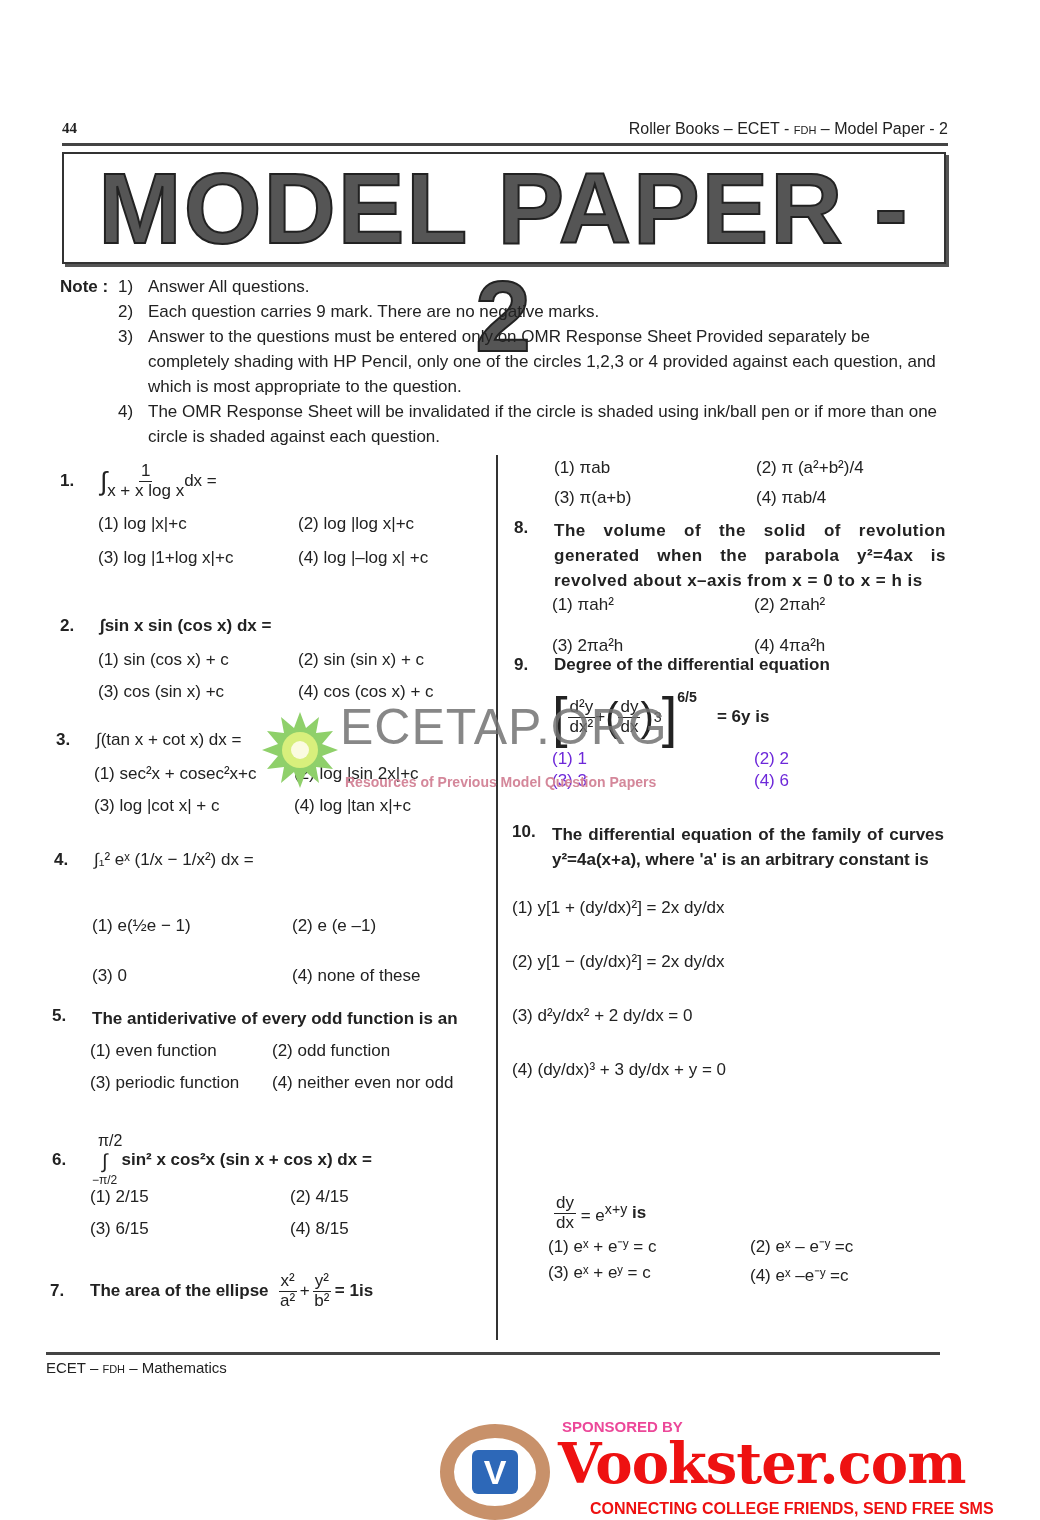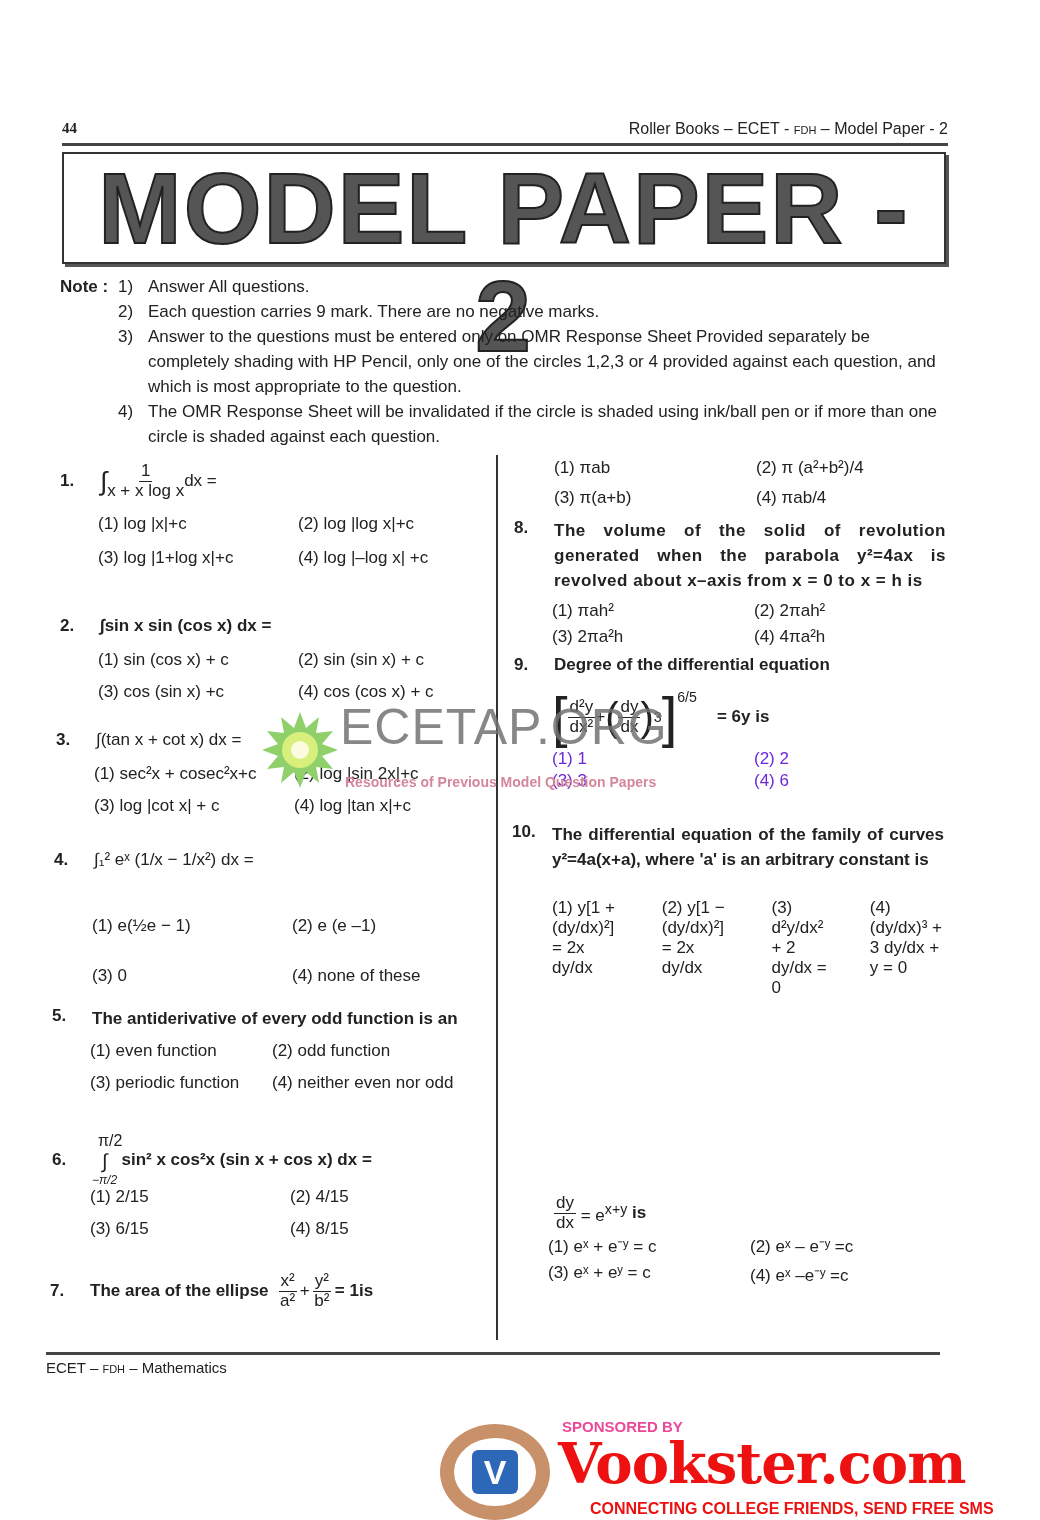--- a/index.html
+++ b/index.html
@@ -137,21 +137,21 @@
   </div>
 </div>
 
 <div class="abs col" style="left:52px;top:1132px;width:440px;">
   <div style="margin-left:46px;font-size:16px;">π/2</div>
   <div class="q">
       <span class="qn">6.</span>
       <span style="margin-left:10px;font-size:20px;">∫</span>
       <span class="bold" style="margin-left:14px;">sin² x  cos²x (sin x + cos x) dx =</span>
     </div>
-  <div style="margin-left:40px;font-size:12px;font-style:italic;">−π/2</div>
+  <div style="margin-left:40px;font-size:12px;">−π/2</div>
   <div class="opts" style="row-gap:12px;">
     <span>(1) 2/15</span>
     <span>(2) 4/15</span>
     <span>(3) 6/15</span>
     <span>(4) 8/15</span>
   </div>
 </div>
 
 <div class="abs col" style="left:50px;top:1272px;width:440px;">
   <div class="q" style="align-items:center;">
@@ -177,21 +177,21 @@
     <span>(3) π(a+b)</span>
     <span>(4) πab/4</span>
   </div>
 </div>
 
 <div class="abs col" style="left:514px;top:518px;width:432px;">
   <div class="q">
       <span class="qn">8.</span>
       <span class="bold" style="width:392px;line-height:25px;text-align:justify;letter-spacing:0.5px;">The volume of the solid of revolution generated when the parabola y²=4ax is revolved about x–axis from x = 0 to x = h is</span>
     </div>
-  <div class="opts" style="margin-top:8px;row-gap:6px;grid-template-columns:202px 200px;">
+  <div class="opts" style="margin-top:2px;row-gap:21px;grid-template-columns:202px 200px;">
     <span>(1) πah²</span>
     <span>(2) 2πah²</span>
     <span>(3) 2πa²h</span>
     <span>(4) 4πa²h</span>
   </div>
 </div>
 
 <div class="abs col" style="left:514px;top:655px;width:432px;">
   <div class="q">
       <span class="qn">9.</span>
@@ -205,37 +205,37 @@
       </span>
       <span>+</span>
     <span style="font-size:40px;">(</span>
       <span class="frac">
         <span class="n">dy</span>
         <span>dx</span>
       </span>
       <span style="font-size:40px;">)</span>
       <sup>3</sup>
     <span style="font-size:56px;line-height:1;">]</span>
-      <sup style="align-self:flex-start;">6/5</sup>
+      <sup style="align-self:flex-start;font-weight:bold;">6/5</sup>
     <span class="bold" style="margin-left:20px;">= 6y is</span>
   </div>
   <div class="opts" style="margin-top:4px;row-gap:2px;grid-template-columns:202px 200px;color:#6d28d9;">
     <span>(1) 1</span>
     <span>(2) 2</span>
     <span>(3) 3</span>
     <span>(4) 6</span>
   </div>
 </div>
 
 <div class="abs col" style="left:512px;top:822px;width:434px;">
   <div class="q">
       <span class="qn">10.</span>
       <span class="bold" style="width:392px;line-height:25px;text-align:justify;">The differential equation of the family of curves y²=4a(x+a), where 'a' is an arbitrary constant is</span>
     </div>
-  <div style="margin-left:40px;margin-top:26px;display:flex;flex-direction:row;gap:34px;">
+  <div style="margin-top:26px;display:flex;flex-direction:column;gap:34px;">
     <span>(1) y[1 + (dy/dx)²] = 2x dy/dx</span>
     <span>(2) y[1 − (dy/dx)²] = 2x dy/dx</span>
     <span>(3) d²y/dx² + 2 dy/dx = 0</span>
     <span>(4) (dy/dx)³ + 3 dy/dx + y = 0</span>
   </div>
 </div>
 
 <div class="abs col" style="left:510px;top:1194px;width:436px;">
   <div style="margin-left:44px;display:flex;align-items:center;">
     <span class="frac">

